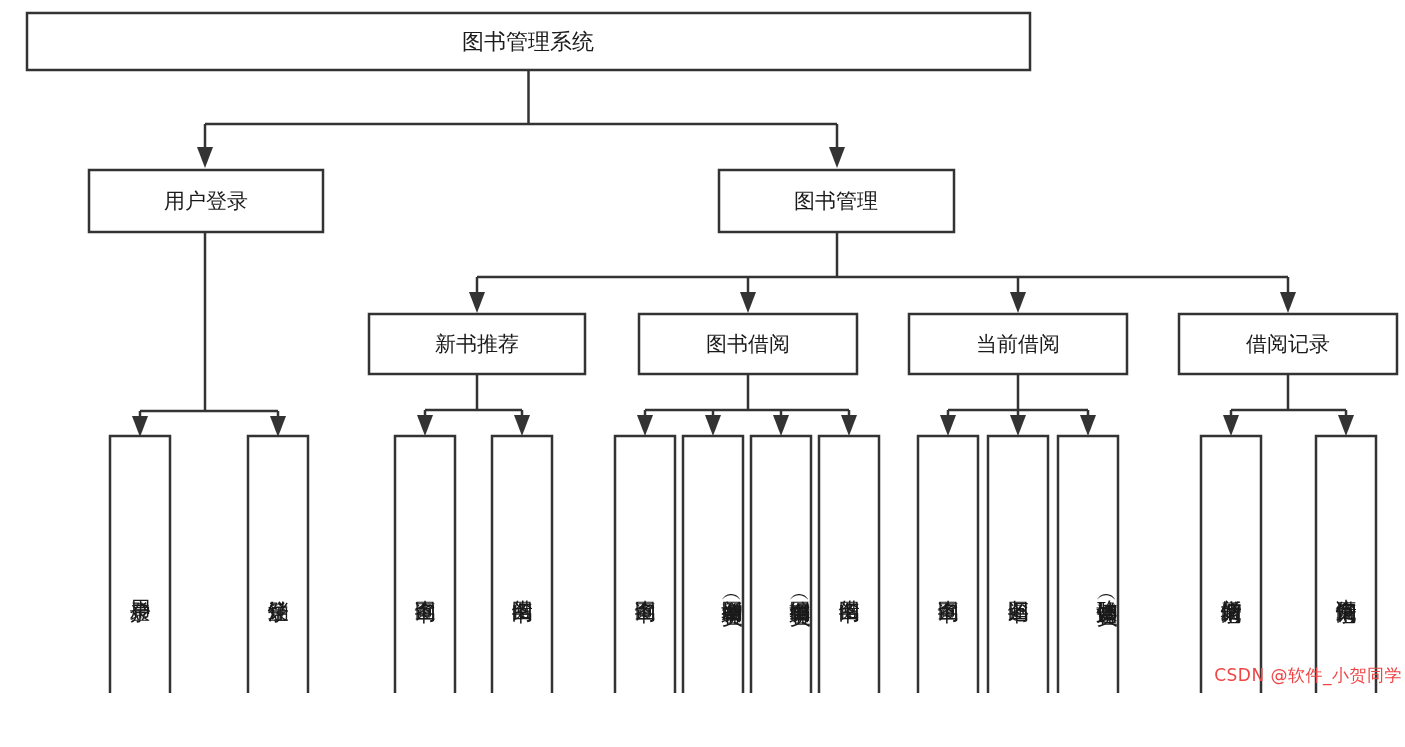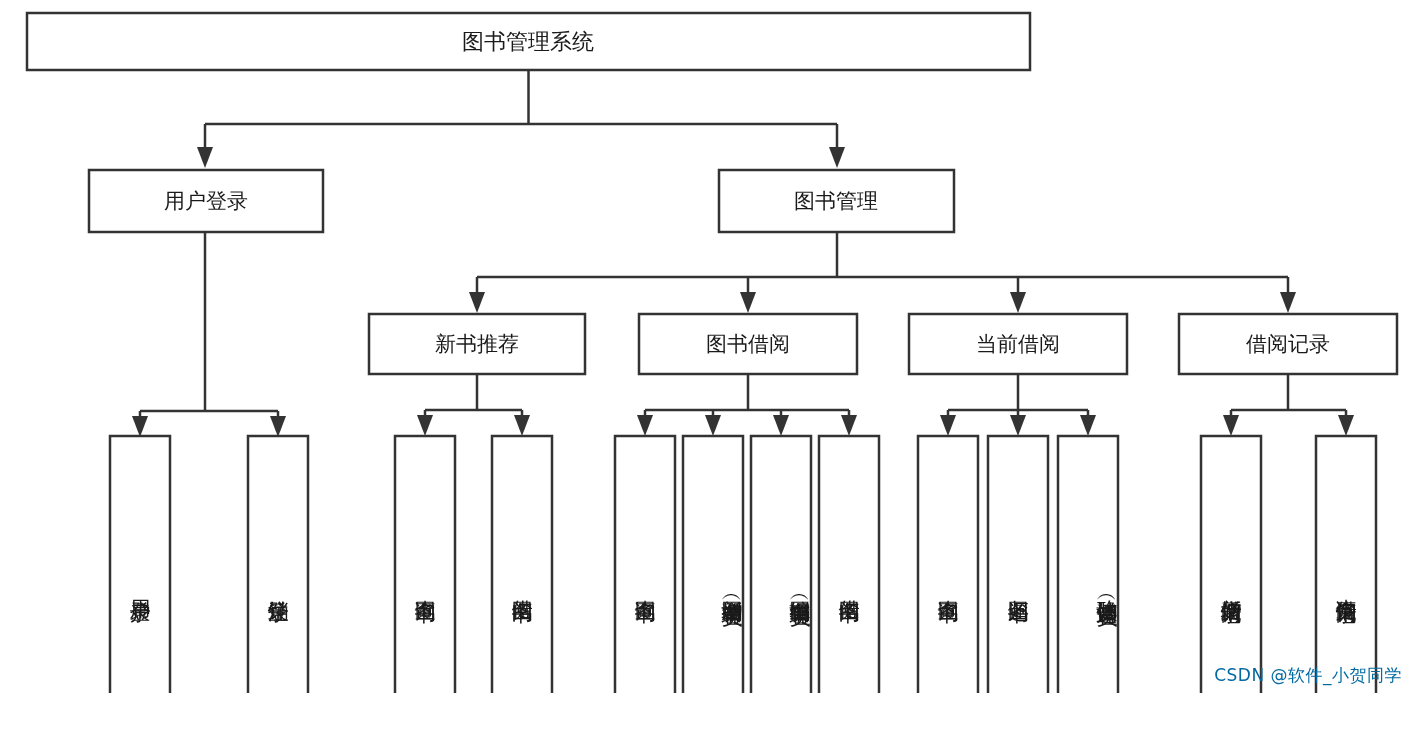--- a/index.html
+++ b/index.html
@@ -66,21 +66,21 @@
     letter-spacing: 1px;
     white-space: nowrap;
     pointer-events: none;
   }
   .watermark {
     position: absolute;
     right: 10px;
     bottom: 6px;
     font-family: "DejaVu Sans", "Liberation Sans", sans-serif;
     font-size: 17px;
-    color: #0369a1;
+    color: #ef4444;
     letter-spacing: 0.5px;
     user-select: none;
   }
 </style>
 </head>
 <body>
 
 <div id="diagram-root">
 
   <svg class="diagram-canvas" viewBox="0 0 1405 747">

